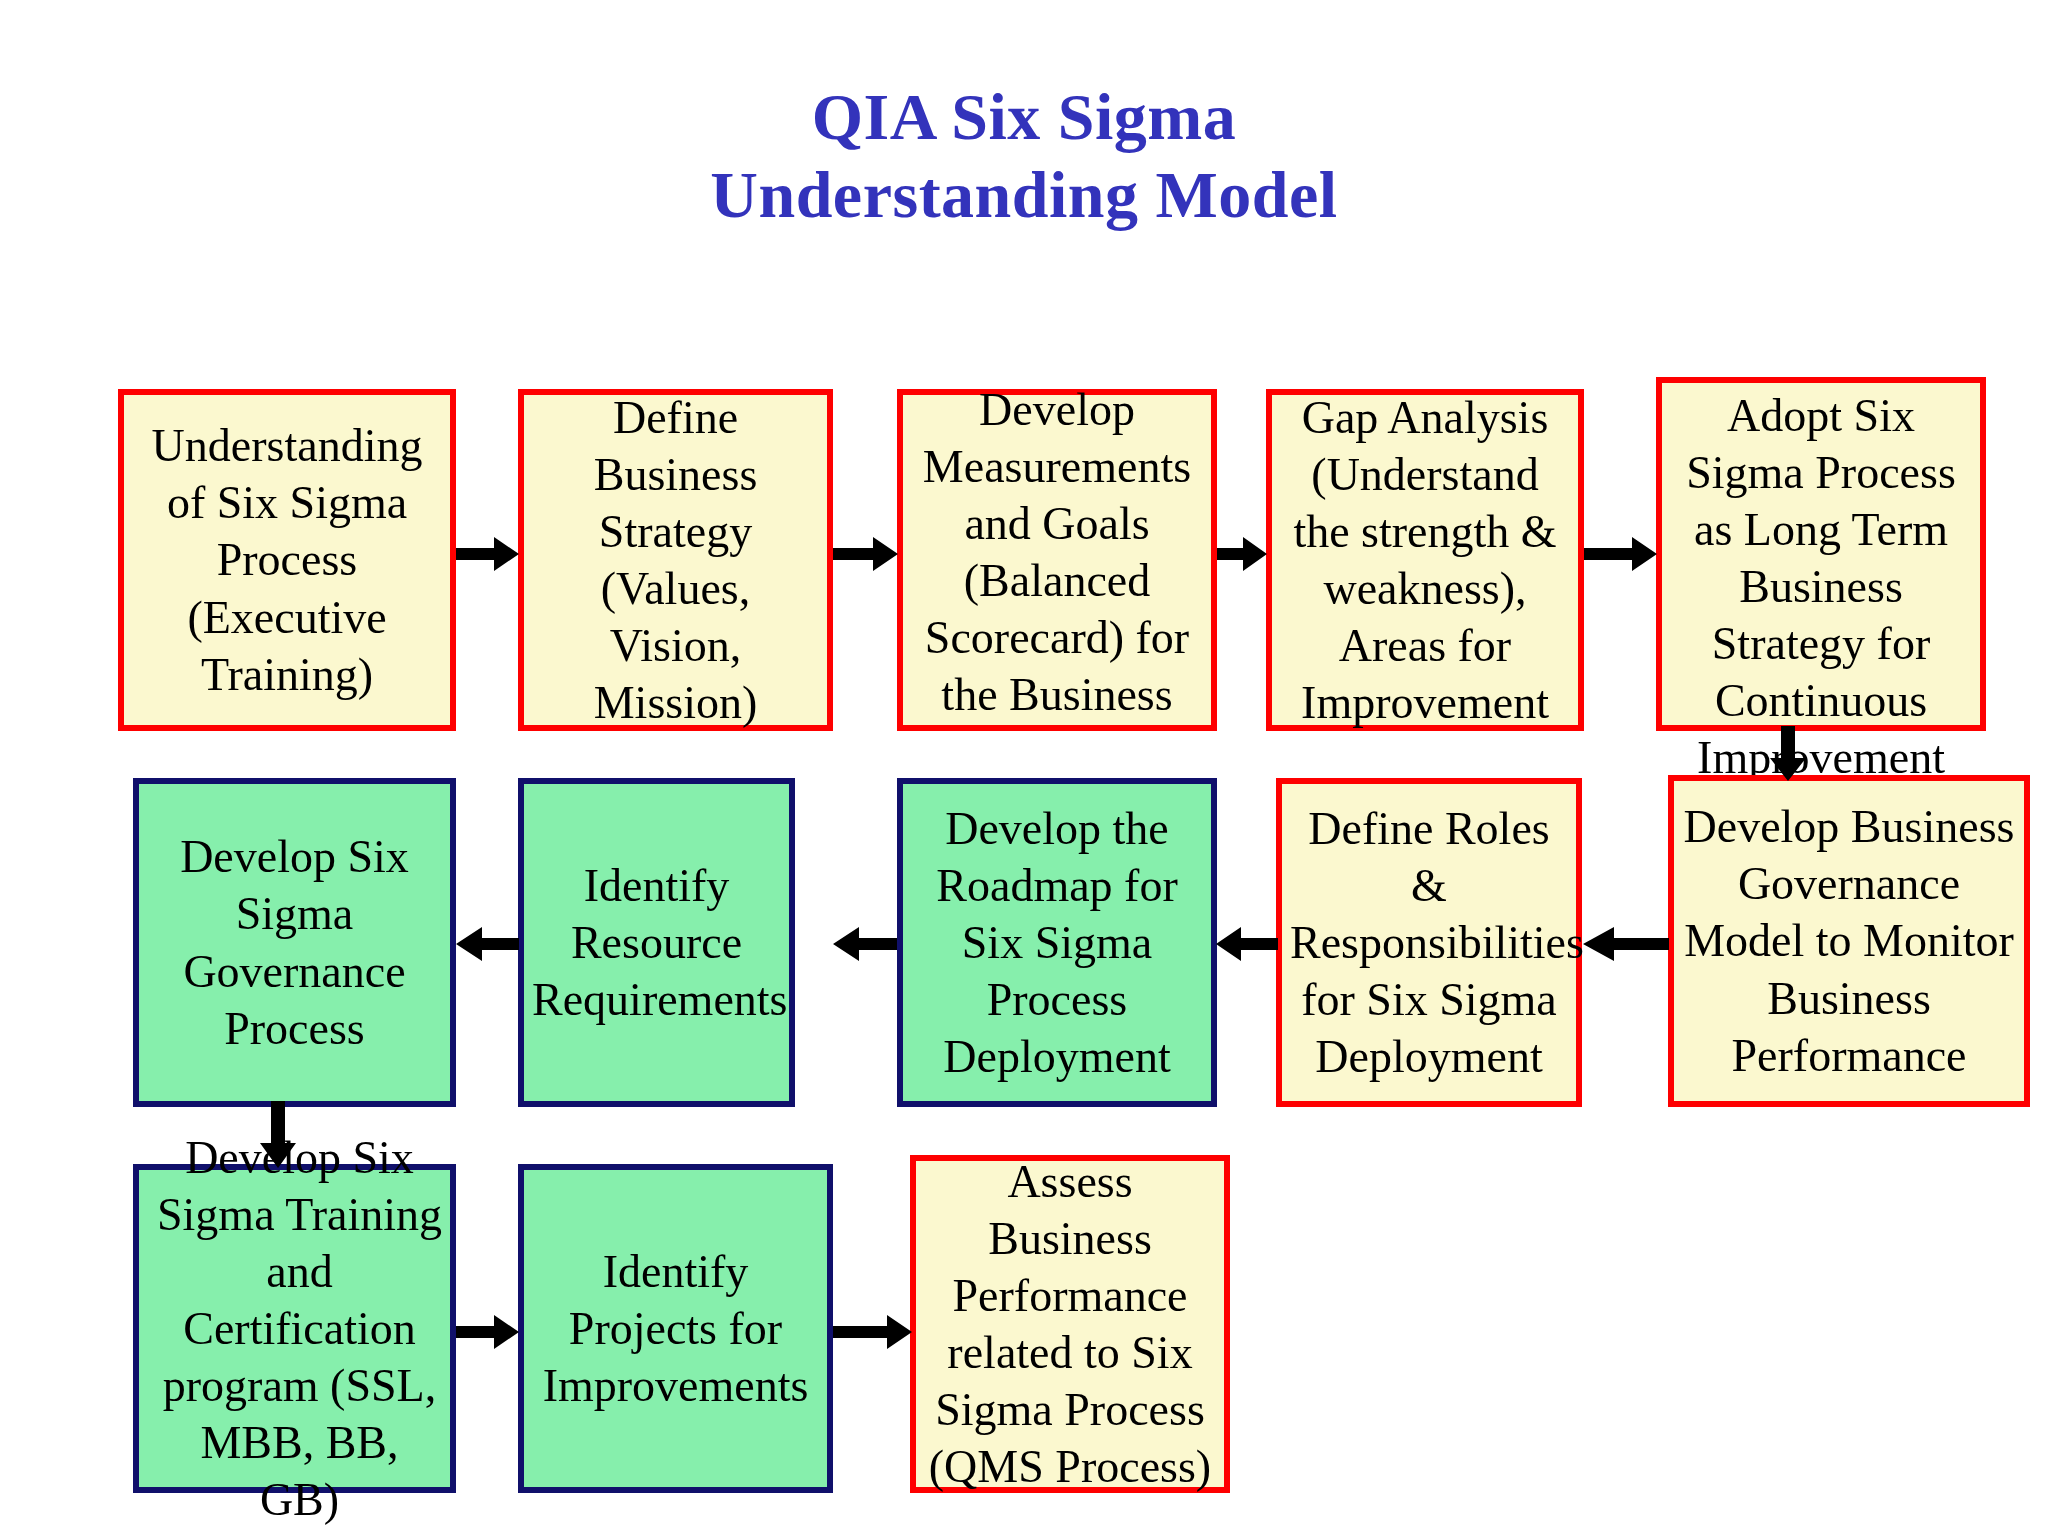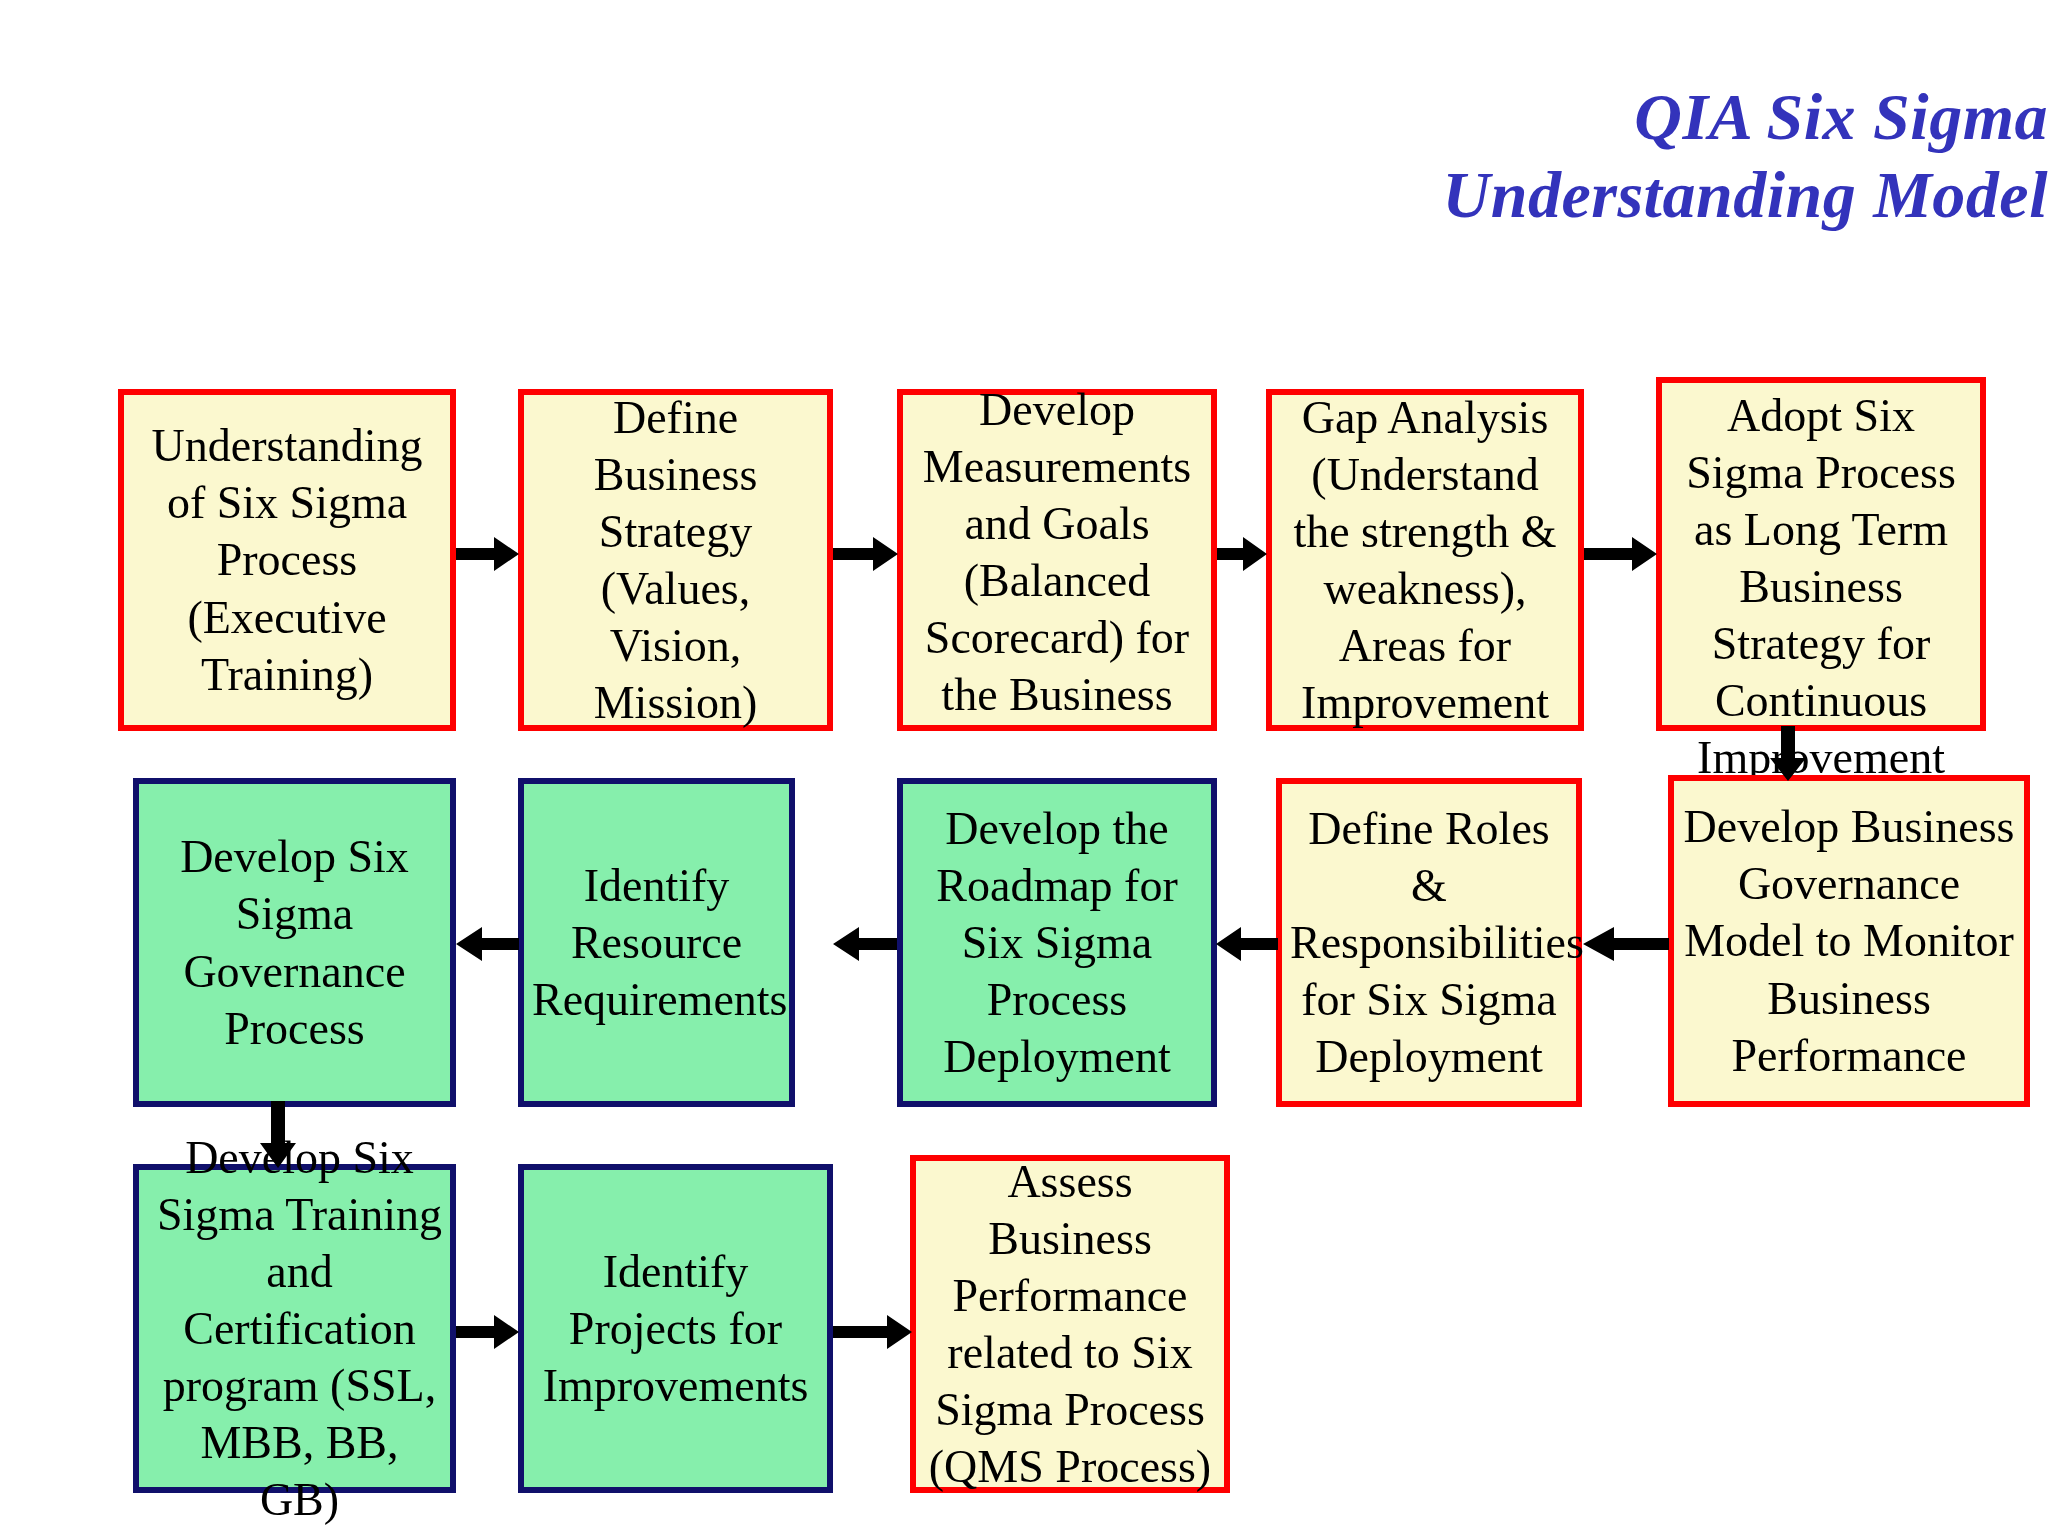--- a/index.html
+++ b/index.html
@@ -15,28 +15,27 @@
     overflow: hidden;
     font-family: "Liberation Serif", "DejaVu Serif", serif;
   }
 
   
   #title {
     position: absolute;
     left: 0;
     top: 78px;
     width: 2048px;
-    text-align: right;
+    text-align: center;
     color: #3333bb;
     font-family: "Liberation Serif", "DejaVu Serif", serif;
     font-weight: bold;
     font-size: 66px;
     line-height: 1.18;
     letter-spacing: 0.5px;
-    font-style: italic;
   }
   #title .tline { display: block; }
 
   
   .node {
     position: absolute;
     box-sizing: border-box;
     display: flex;
     align-items: center;
     justify-content: center;

